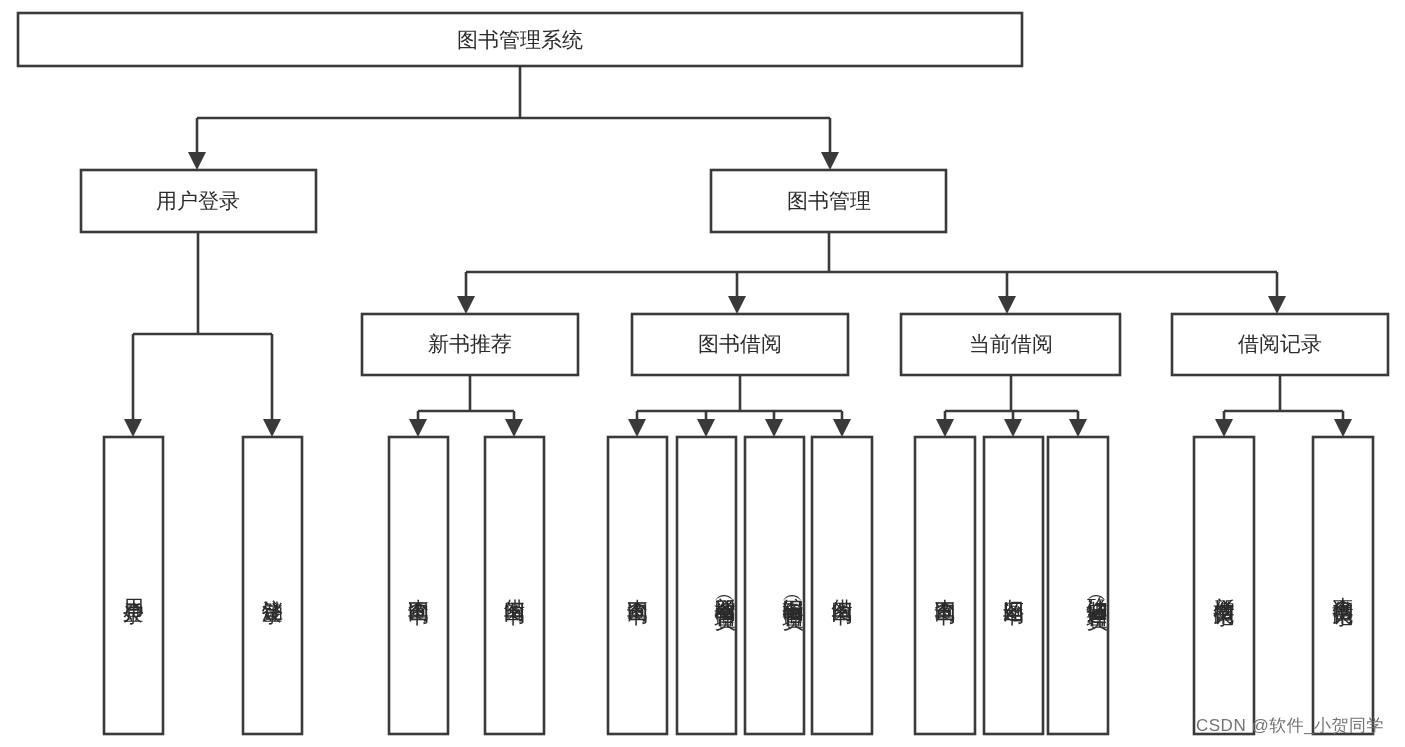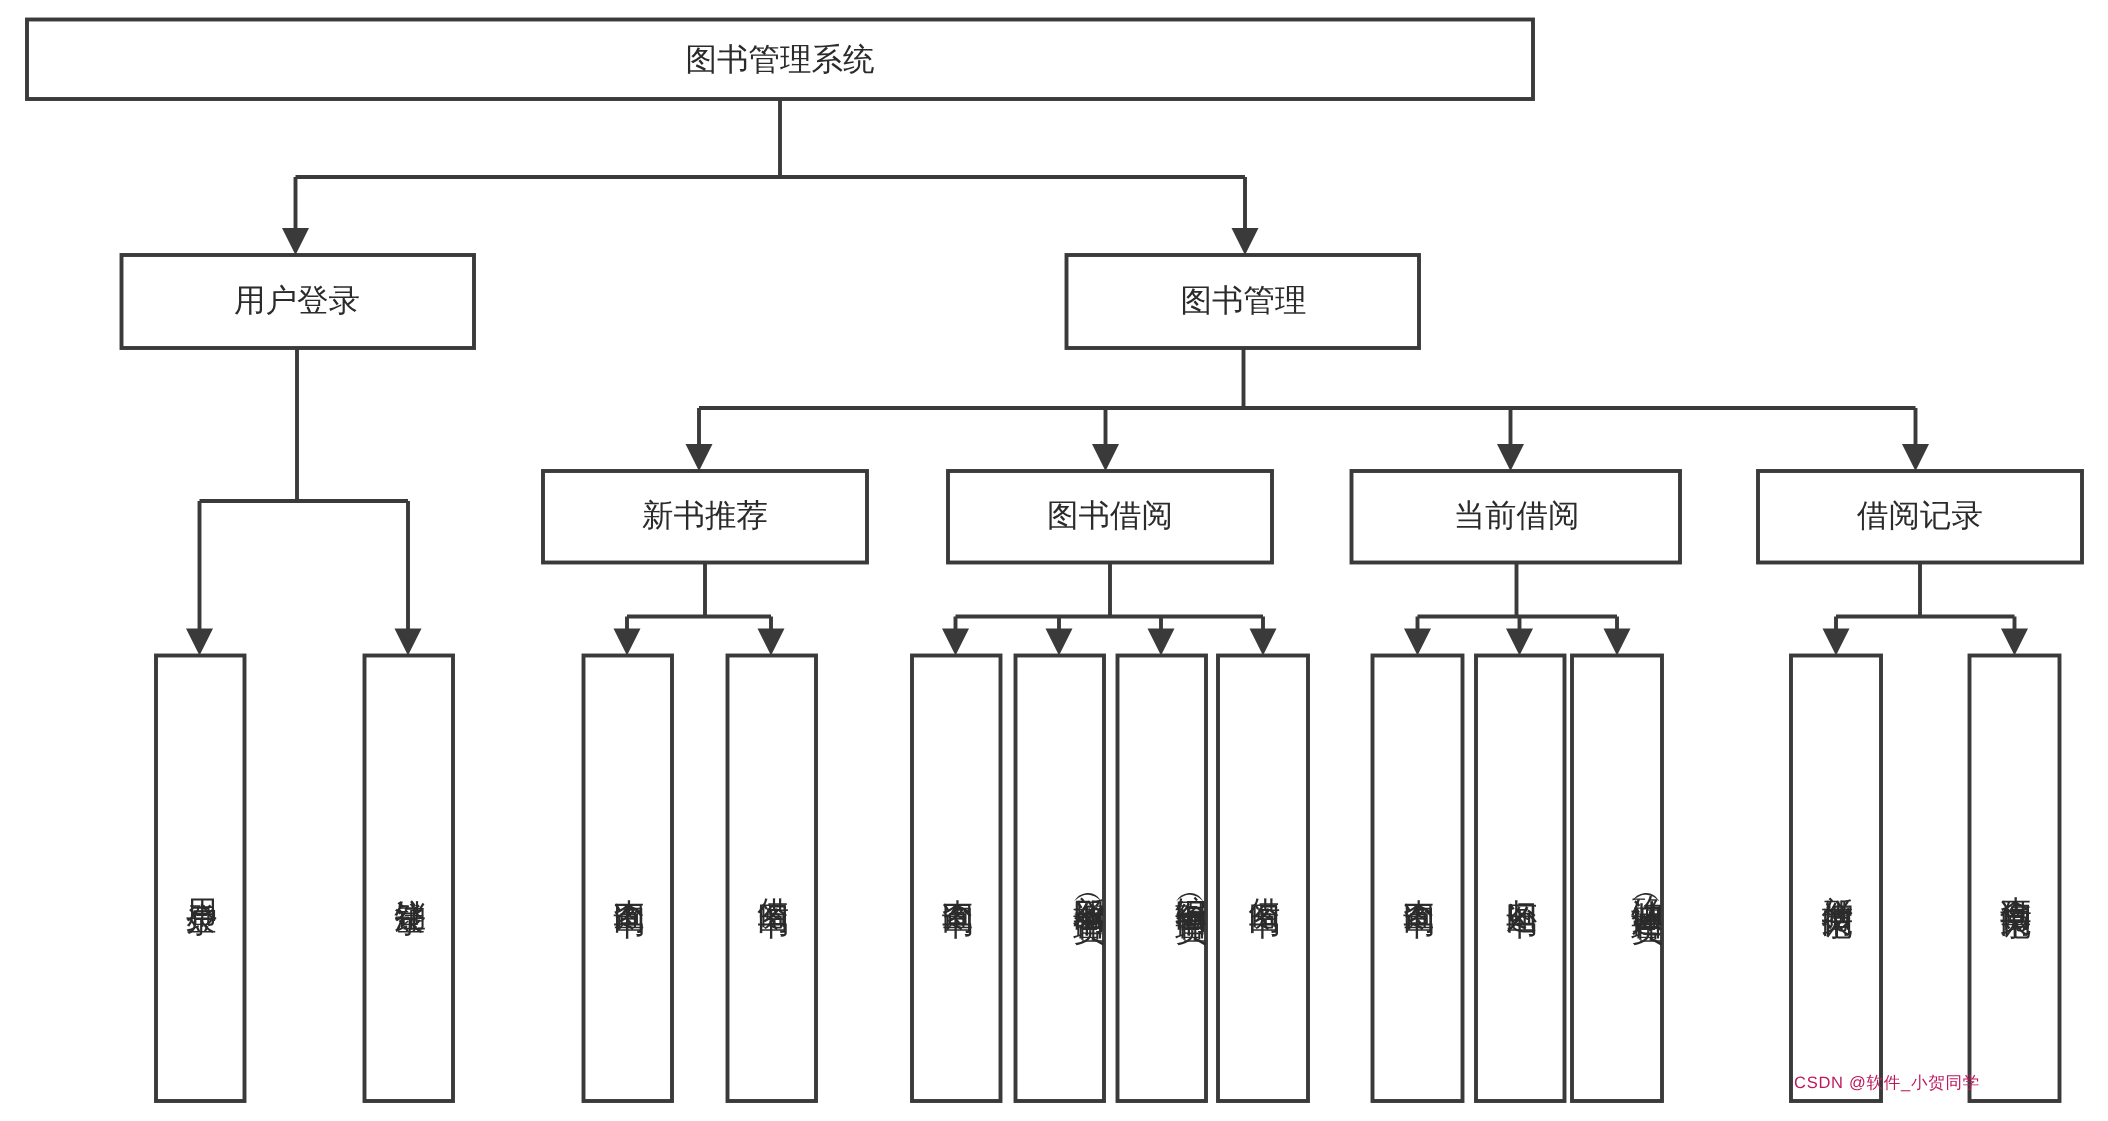--- a/index.html
+++ b/index.html
@@ -60,22 +60,22 @@
     color: #2b2b2b;
     display: flex;
     align-items: center;
     justify-content: center;
     text-align: center;
     pointer-events: none;
   }
   .watermark {
     position: absolute;
     font-family: "Liberation Sans", "DejaVu Sans", sans-serif;
-    font-size: 11px;
-    color: #be185d;
+    font-size: 17px;
+    color: #737373;
     white-space: nowrap;
     letter-spacing: 0.5px;
   }
 </style>
 </head>
 <body>
 
 <div id="diagram-root">
 
   <svg class="flow" viewBox="0 0 1405 747">

